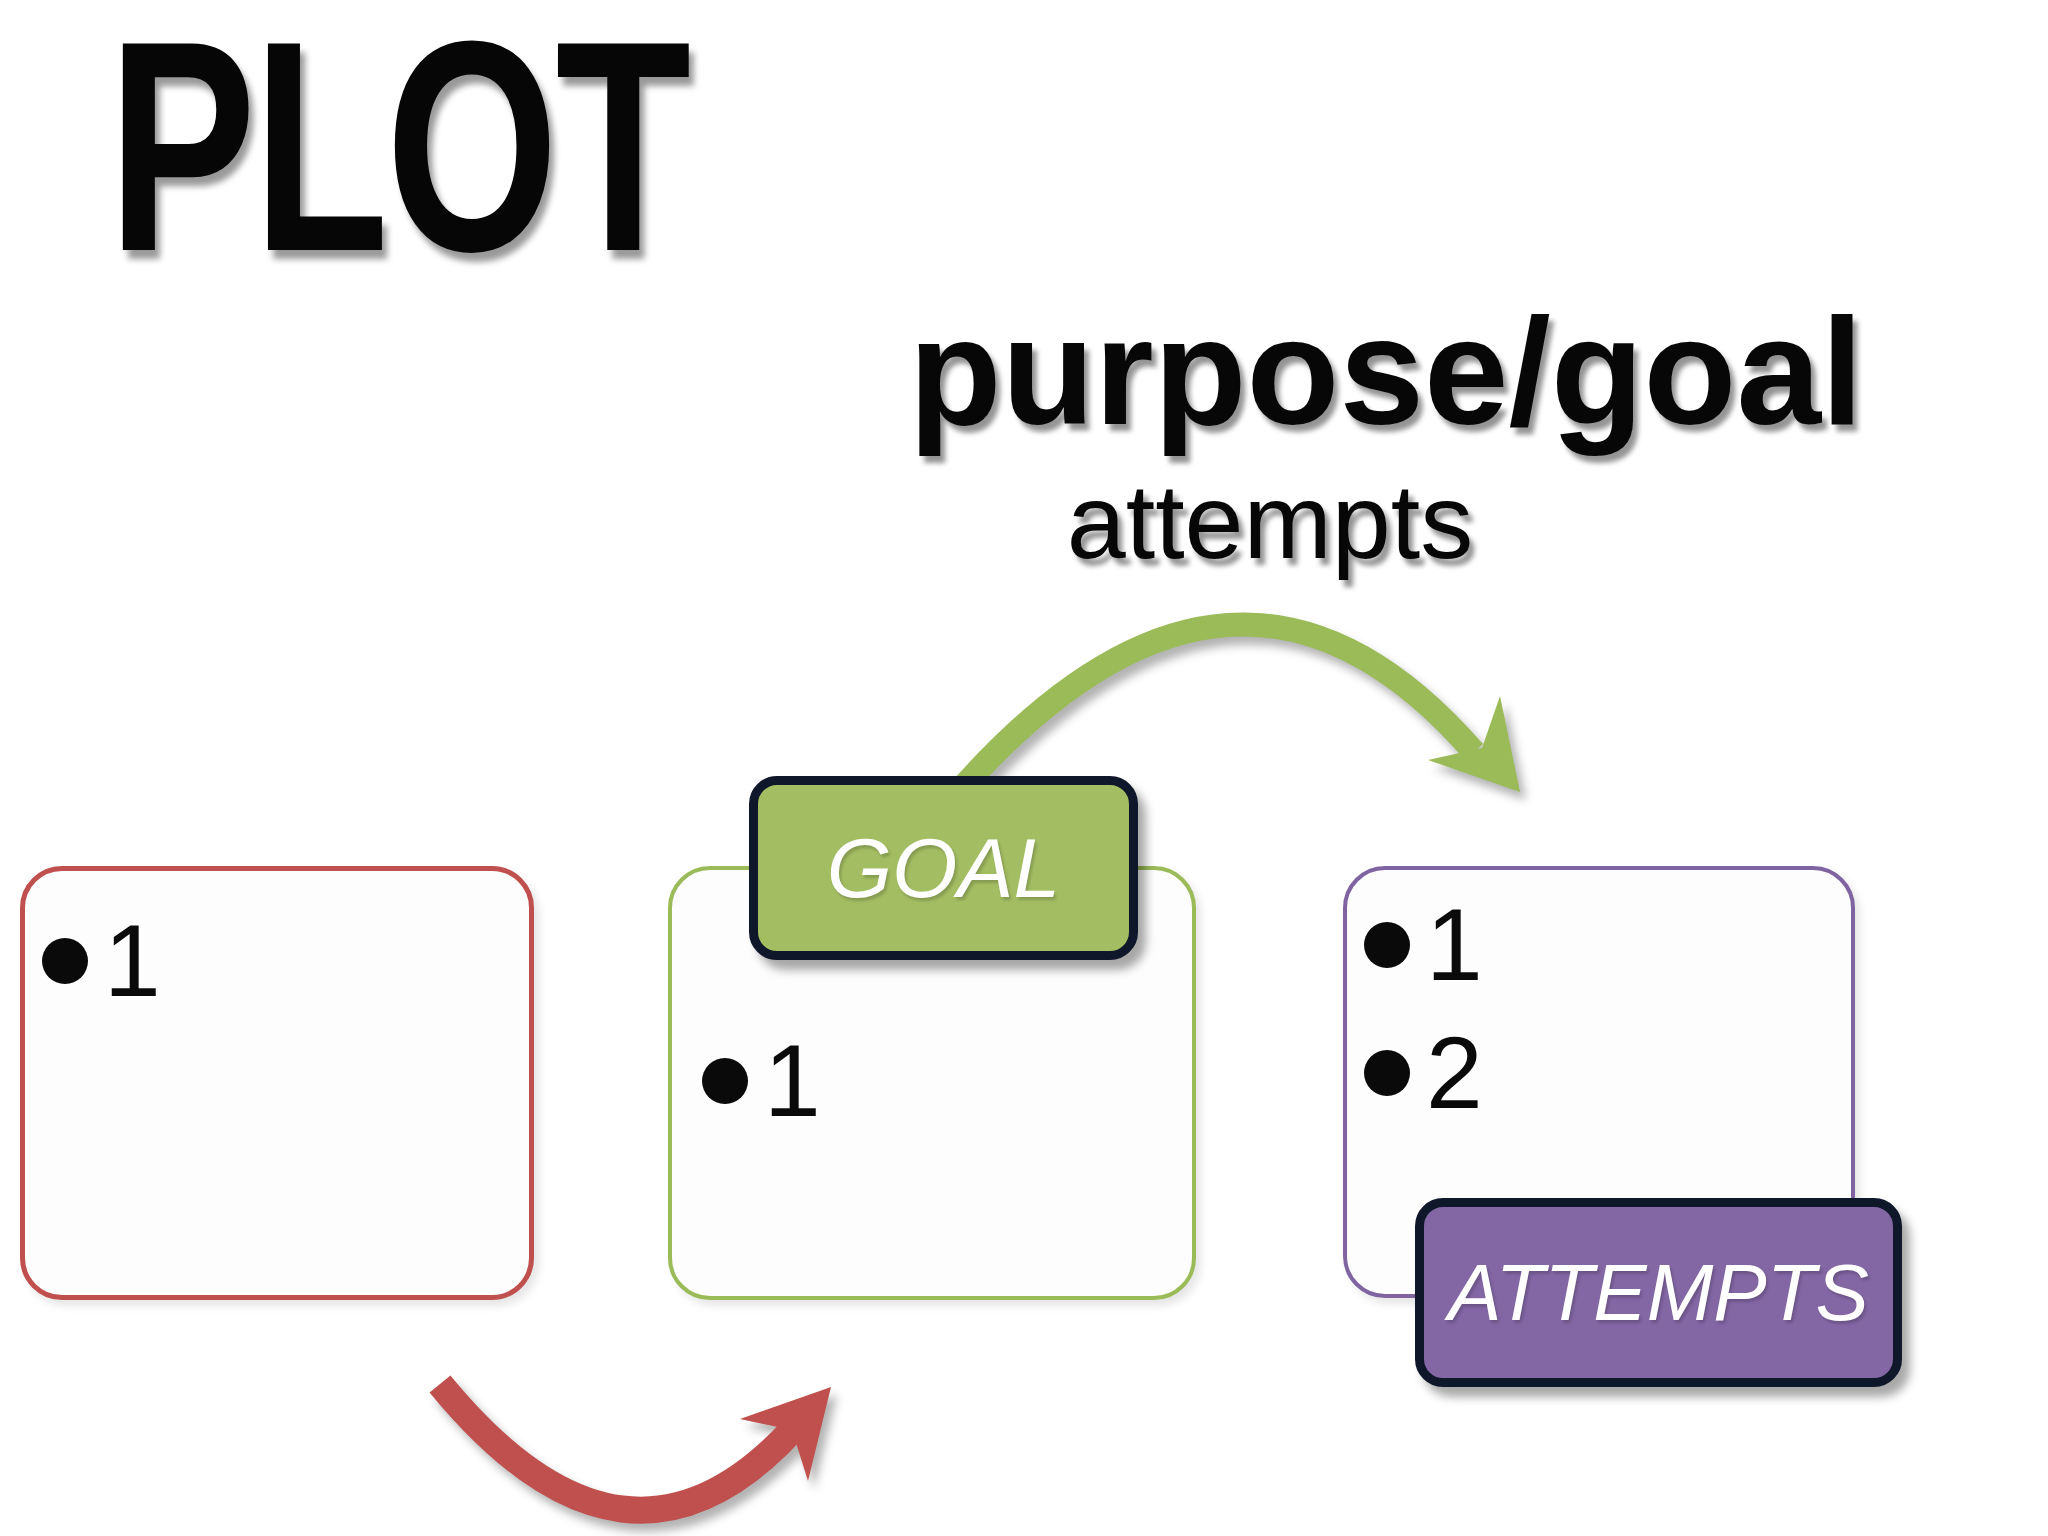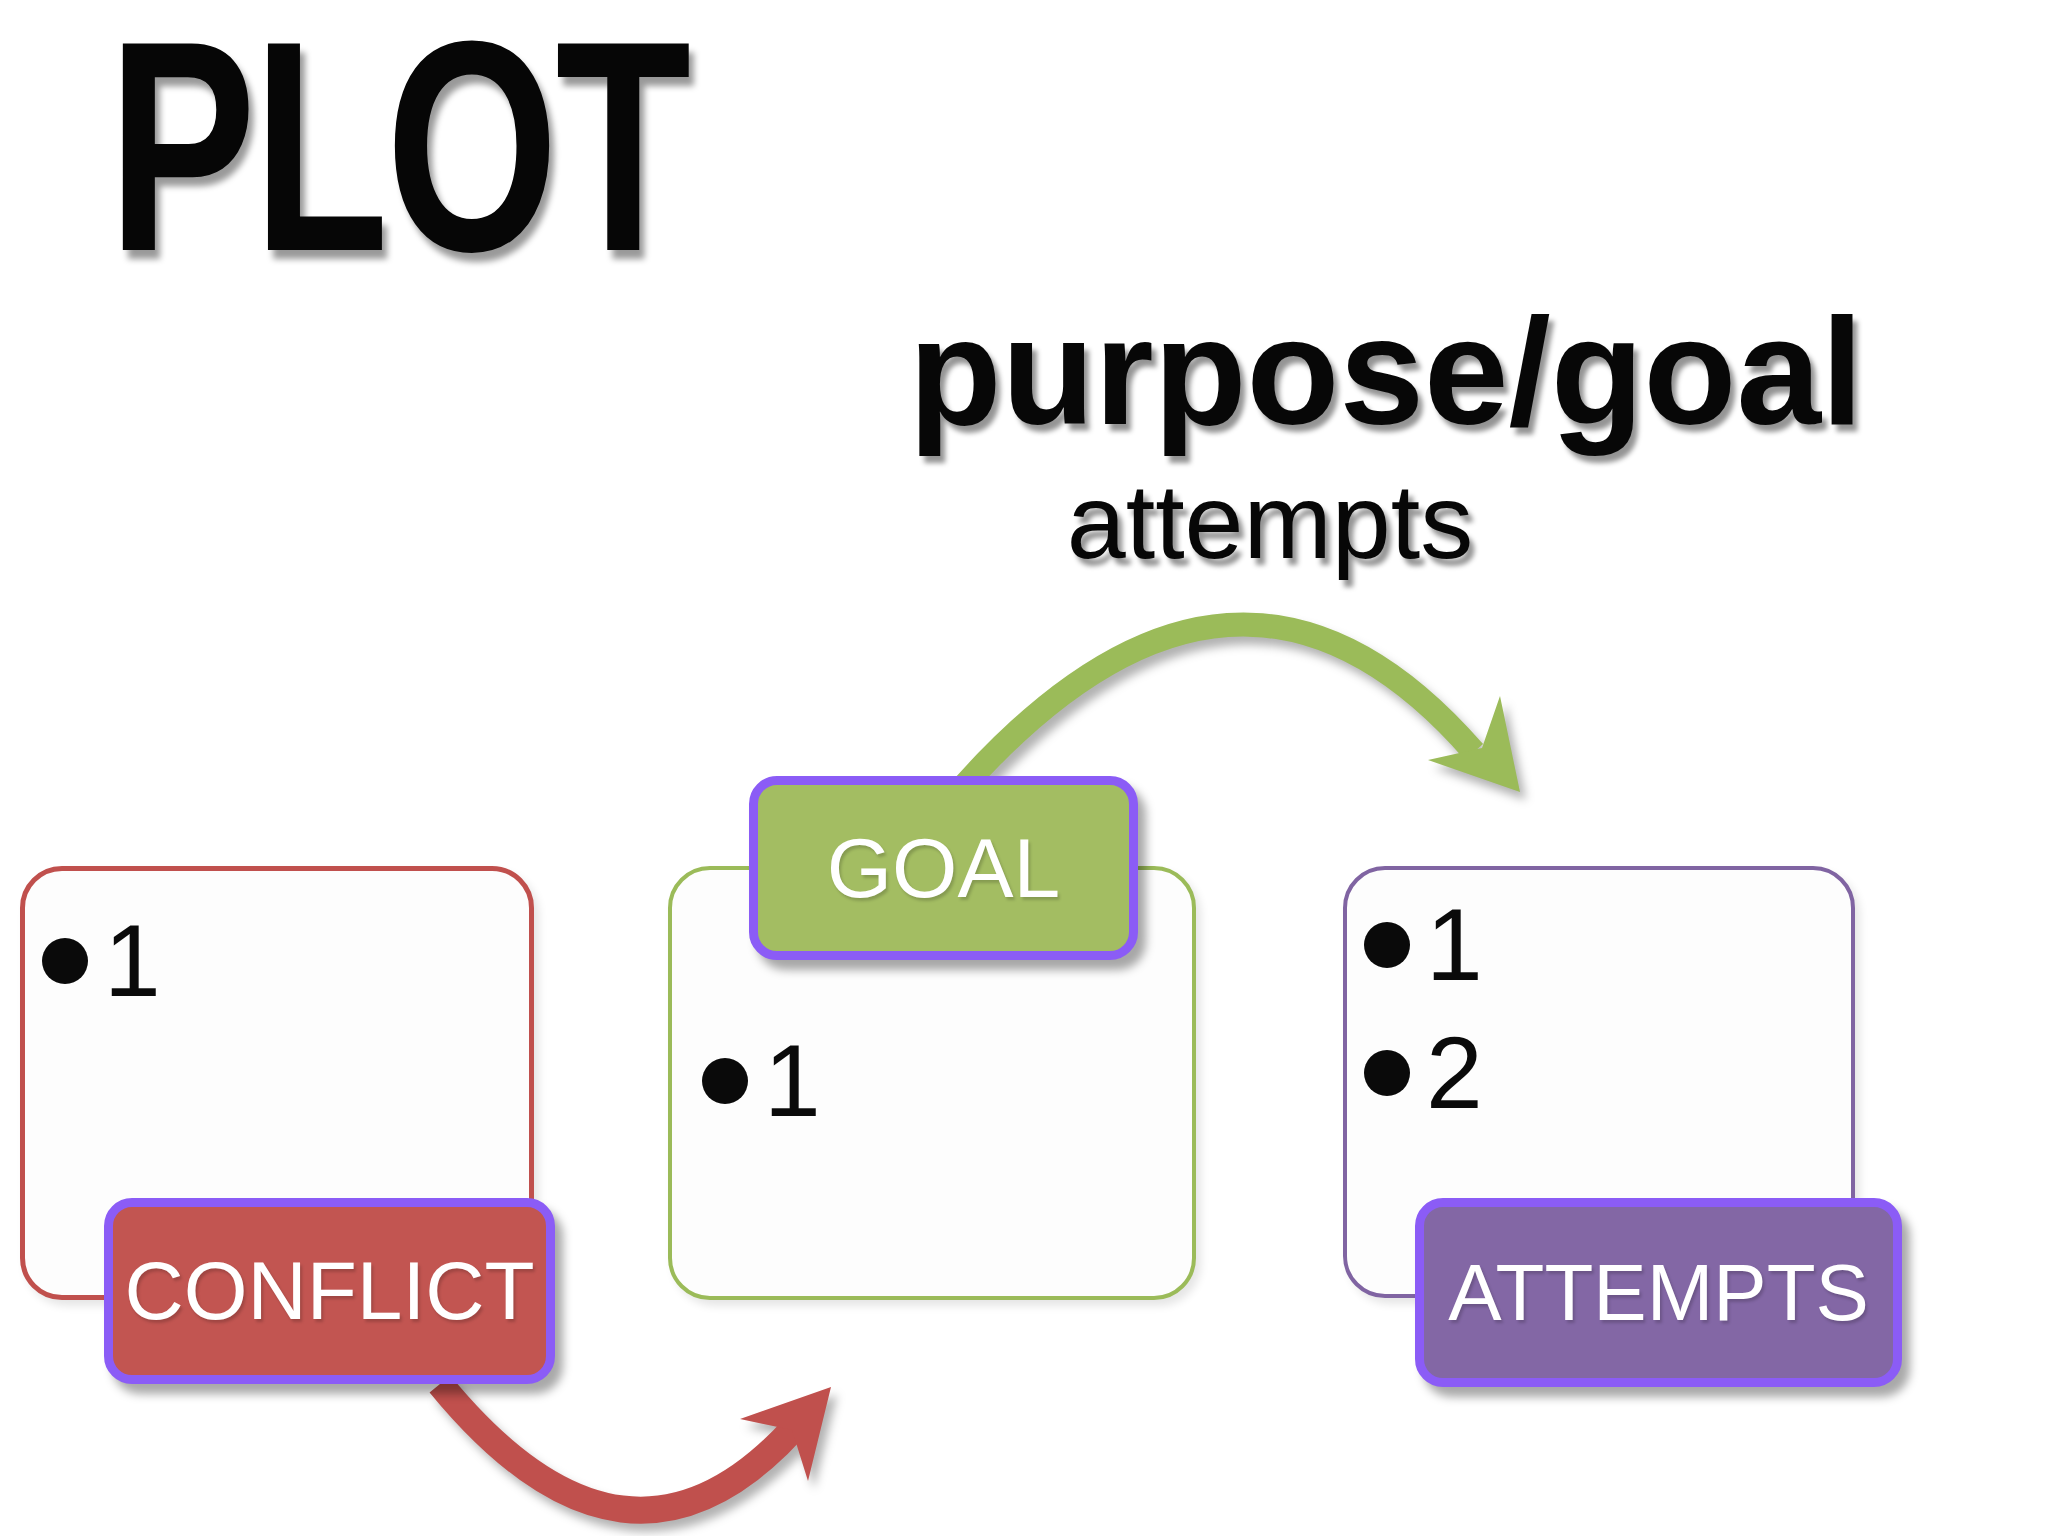--- a/index.html
+++ b/index.html
@@ -73,29 +73,30 @@
   }
   .bullet-num {
     font-size: 102px;
     line-height: 1.12;
     color: #0a0a0a;
   }
 
   
   .tab-label {
     position: absolute;
-    border: 9px solid #8b5cf6;
+    border: 9px solid #0f172a;
     border-radius: 28px;
     box-shadow: 8px 10px 10px rgba(0,0,0,0.34);
     display: flex;
     align-items: center;
     justify-content: center;
     color: #ffffff;
     text-shadow: 2px 3px 3px rgba(0,0,0,0.18);
     white-space: nowrap;
+    font-style: italic;
   }
   .tab-label.conflict {
     left: 92px; top: 1198px; width: 433px; height: 168px;
     background: #c25551; font-size: 82px;
   }
   .tab-label.goal {
     left: 737px; top: 776px; width: 371px; height: 166px;
     background: #a3bd62; font-size: 84px;
   }
   .tab-label.attempts {
@@ -157,17 +158,16 @@
       <path d="M 428 1384 Q 615 1612 782 1428" fill="none" stroke-width="27" stroke="#c0504d"></path>
       <polygon points="819,1387 796,1481 780,1430 728,1419" fill="#c0504d"></polygon>
     </g>
 
     <g class="arrow-shadow">
       <path d="M 950 788 Q 1225 480 1462 752" fill="none" stroke-width="24" stroke="#9bbb59"></path>
       <polygon points="1508,792 1416,760 1470,748 1488,696" fill="#9bbb59"></polygon>
     </g>
   </svg>
 
-  <div class="tab-label conflict">CONFLICT</div>
   <div class="tab-label goal">GOAL</div>
   <div class="tab-label attempts">ATTEMPTS</div>
 
 </div>
 
 </body></html>

